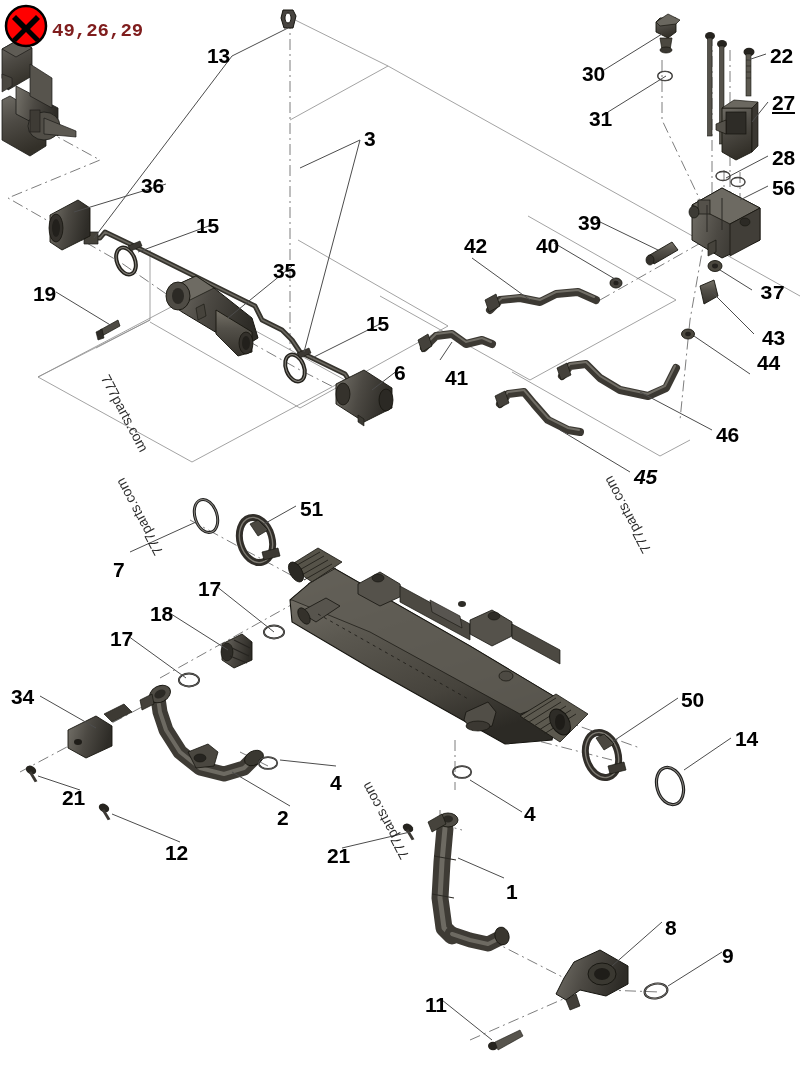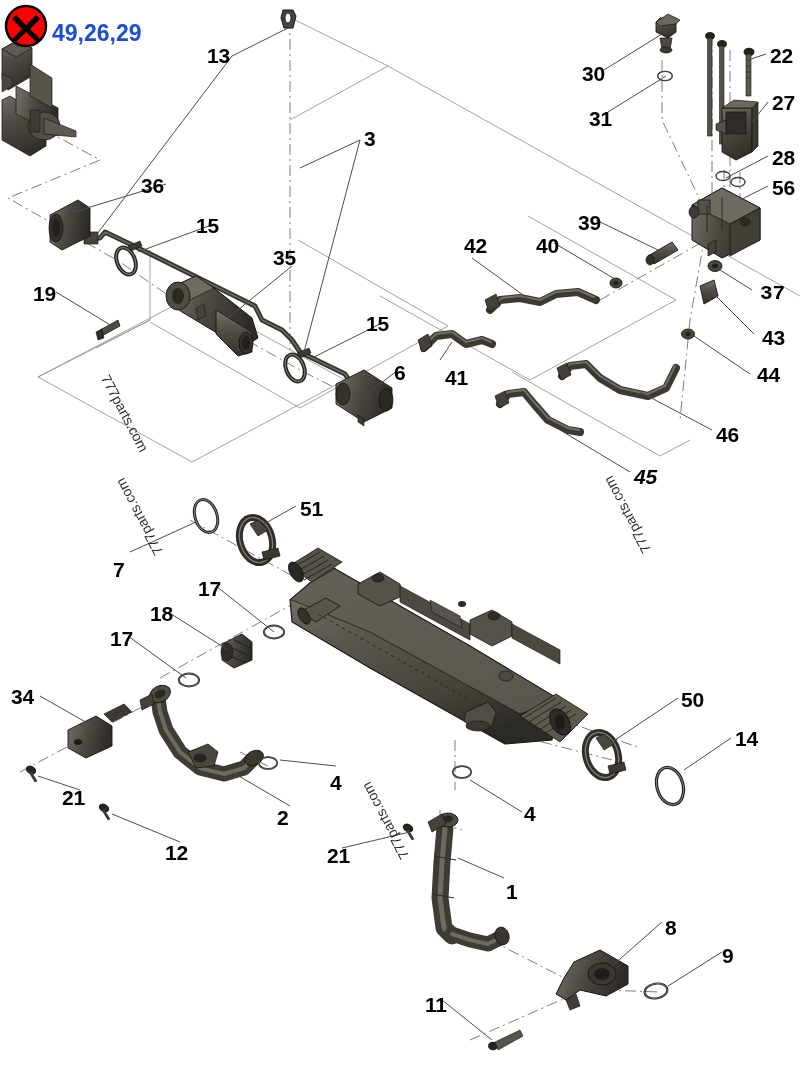--- a/index.html
+++ b/index.html
@@ -25,24 +25,24 @@
     font-family:"Liberation Sans", sans-serif;
     font-weight:bold;
     font-size:21px;
     color:#000000;
     line-height:1;
     white-space:nowrap;
     letter-spacing:-0.2px;
   }
   .badge-label{
     position:absolute;
-    font-family:Liberation Sans, sans-serif;
+    font-family:Liberation Mono, monospace;
     font-weight:bold;
-    font-size:23px;
-    color:#1d4ed8;
+    font-size:19px;
+    color:#7f1d1d;
     white-space:nowrap;
     letter-spacing:0px;
   }
   .wm{
     position:absolute;
     font-family:"Liberation Sans", sans-serif;
     font-size:14px;
     color:#1a1a1a;
     white-space:nowrap;
     transform-origin:0 0;
@@ -488,36 +488,36 @@
     </svg>
   </div>
   <div class="badge-label" style="left:52px;top:20px;">49,26,29</div>
 
   <div id="callout-layer">
       <div class="callout" style="left: 207px; top: 45px;">13</div>
       <div class="callout" style="left: 364px; top: 128px;">3</div>
       <div class="callout" style="left: 582px; top: 63px;">30</div>
       <div class="callout" style="left: 770px; top: 45px;">22</div>
       <div class="callout" style="left: 589px; top: 108px;">31</div>
-      <div class="callout" style="left: 772px; top: 92px;">27</div>
+      <div class="callout" style="left: 772px; top: 92px; text-decoration: underline;">27</div>
       <div class="callout" style="left: 772px; top: 147px;">28</div>
       <div class="callout" style="left: 772px; top: 177px;">56</div>
       <div class="callout" style="left: 141px; top: 175px;">36</div>
       <div class="callout" style="left: 196px; top: 215px;">15</div>
       <div class="callout" style="left: 578px; top: 212px;">39</div>
       <div class="callout" style="left: 536px; top: 235px;">40</div>
       <div class="callout" style="left: 452px; top: 235px; margin-left: 12px;">42</div>
-      <div class="callout" style="left: 273px; top: 247px; text-align: right;">35</div>
+      <div class="callout" style="left: 273px; top: 260px; text-align: right;">35</div>
       <div class="callout" style="left: 760px; top: 283px; font-family: Liberation Mono, monospace;">37</div>
       <div class="callout" style="left: 33px; top: 283px;">19</div>
       <div class="callout" style="left: 366px; top: 313px;">15</div>
       <div class="callout" style="left: 762px; top: 327px;">43</div>
       <div class="callout" style="left: 445px; top: 367px;">41</div>
       <div class="callout" style="left: 394px; top: 362px;">6</div>
-      <div class="callout" style="left: 757px; top: 364px;">44</div>
+      <div class="callout" style="left: 757px; top: 352px;">44</div>
       <div class="callout" style="left: 716px; top: 424px;">46</div>
       <div class="callout" style="left: 634px; top: 466px; font-style: italic;">45</div>
       <div class="callout" style="left: 300px; top: 498px;">51</div>
       <div class="callout" style="left: 113px; top: 559px;">7</div>
       <div class="callout" style="left: 198px; top: 578px;">17</div>
       <div class="callout" style="left: 150px; top: 603px;">18</div>
       <div class="callout" style="left: 110px; top: 628px;">17</div>
       <div class="callout" style="left: 11px; top: 686px;">34</div>
       <div class="callout" style="left: 681px; top: 689px;">50</div>
       <div class="callout" style="left: 735px; top: 728px;">14</div>

